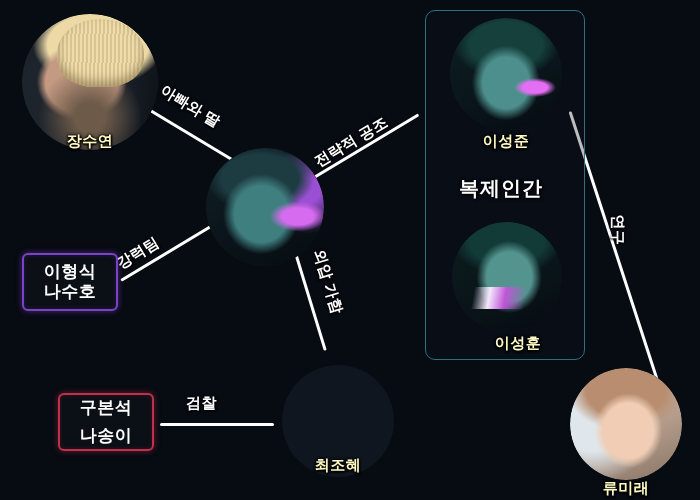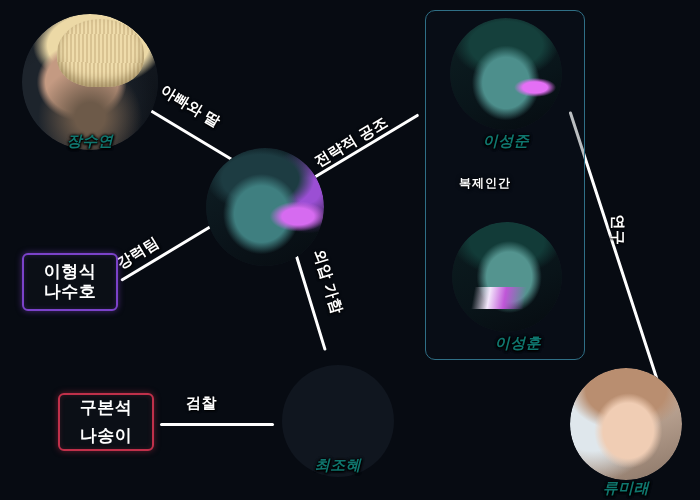--- a/index.html
+++ b/index.html
@@ -13,31 +13,30 @@
     height: 500px;
     background: #070b12;
     overflow: hidden;
     font-family: "Liberation Sans", "DejaVu Sans", sans-serif;
     user-select: none;
   }
 
   
   .caption {
     position: absolute;
-    color: #0f766e;
+    color: #fef9c3;
     font-size: 15px;
     font-weight: 700;
     letter-spacing: .5px;
     text-align: center;
     white-space: nowrap;
     text-shadow:
        0 0 3px #000, 0 0 3px #000,
        1px 1px 2px #000, -1px 1px 2px #000;
     pointer-events: none;
-    font-style: italic;
   }
 
   
   .photo {
     position: absolute;
     border-radius: 50%;
     overflow: hidden;
     background: #10161f;
   }
   .photo .inner {
@@ -150,21 +149,21 @@
   .groupframe {
     position: absolute;
     box-sizing: border-box;
     border: 1.5px solid #2f6f86;
     border-radius: 10px;
     background: rgba(10,22,32,.28);
   }
   .group-label {
     position: absolute;
     color: #ffffff;
-    font-size: 12px;
+    font-size: 20px;
     font-weight: 700;
     letter-spacing: 1px;
     white-space: nowrap;
     text-shadow: 0 0 4px #000, 1px 1px 2px #000;
     pointer-events: none;
   }
 
   
   .edge {
     position: absolute;

